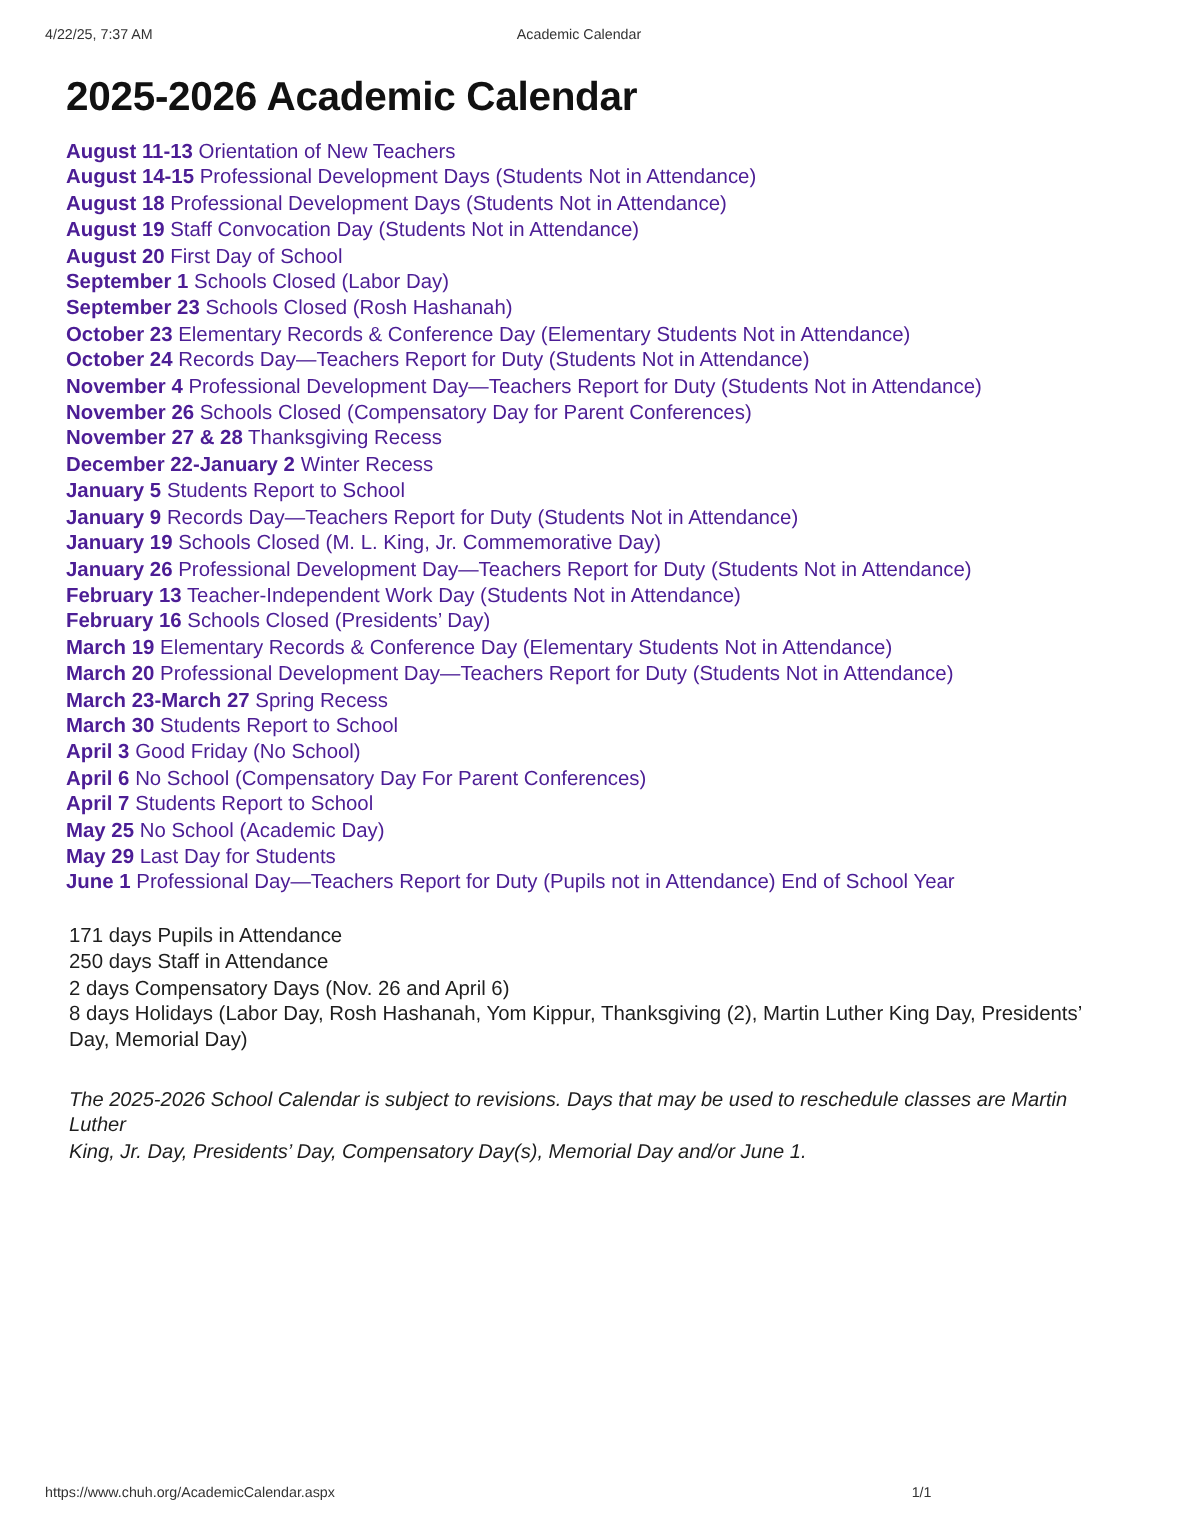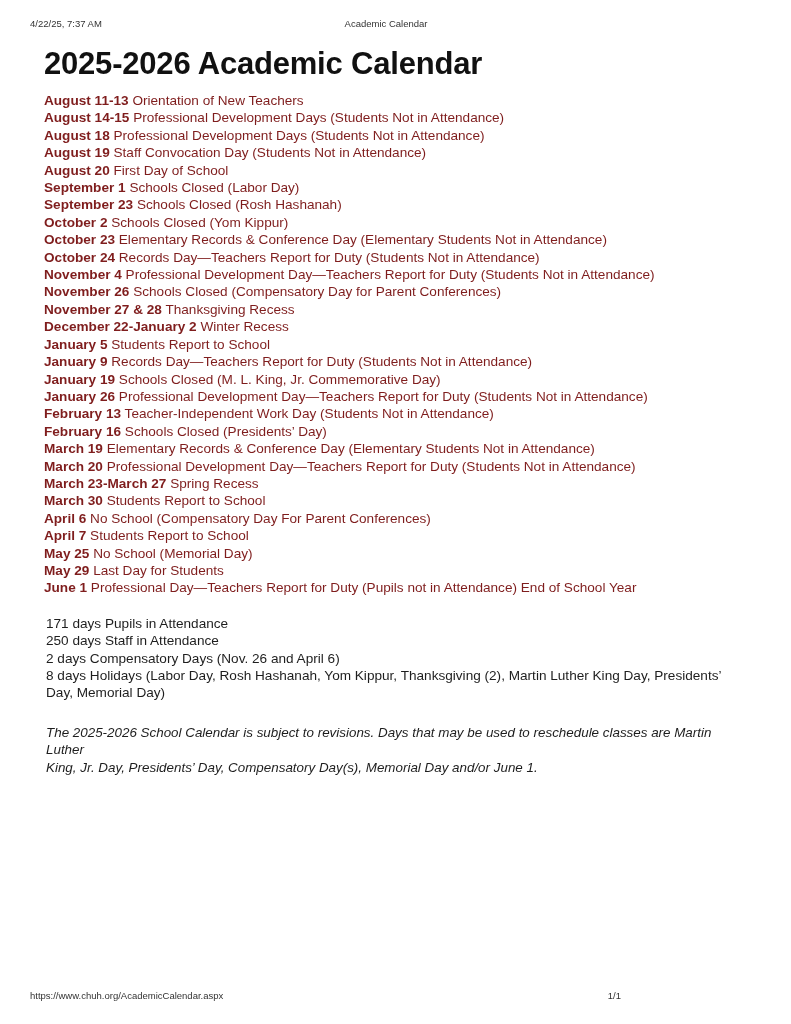--- a/index.html
+++ b/index.html
@@ -46,37 +46,37 @@
   .page {
     position: absolute;
     top: 48px;
     left: 0;
     width: 791px;
   }
 
   .doc-title {
     margin: 0;
     padding: 0 0 0 44px;
-    font-size: 31px;
+    font-size: 27px;
     line-height: 32px;
     font-weight: bold;
     letter-spacing: -0.2px;
     color: #111111;
   }
 
   .entries {
     margin: 12px 0 0 0;
     padding: 0 40px 0 44px;
     list-style: none;
   }
   .entry {
     font-size: 13.6px;
     line-height: 17.4px;
     white-space: nowrap;
-    color: #7f1d1d;
+    color: #4c1d95;
   }
   .entry .date {
     font-weight: bold;
   }
   .entry .desc {
     font-weight: normal;
   }
 
   .summary {
     margin: 18px 0 0 0;
@@ -136,40 +136,40 @@
   <h1 class="doc-title">2025-2026 Academic Calendar</h1>
 
   <ul class="entries" id="entries">
       <li class="entry"><span class="date">August 11-13</span> <span class="desc">Orientation of New Teachers</span></li>
       <li class="entry"><span class="date">August 14-15</span> <span class="desc">Professional Development Days (Students Not in Attendance)</span></li>
       <li class="entry"><span class="date">August 18</span> <span class="desc">Professional Development Days (Students Not in Attendance)</span></li>
       <li class="entry"><span class="date">August 19</span> <span class="desc">Staff Convocation Day (Students Not in Attendance)</span></li>
       <li class="entry"><span class="date">August 20</span> <span class="desc">First Day of School</span></li>
       <li class="entry"><span class="date">September 1</span> <span class="desc">Schools Closed (Labor Day)</span></li>
       <li class="entry"><span class="date">September 23</span> <span class="desc">Schools Closed (Rosh Hashanah)</span></li>
-      <li class="entry"><span class="date">October 2</span> <span class="desc">Schools Closed (Yom Kippur)</span></li>
       <li class="entry"><span class="date">October 23</span> <span class="desc">Elementary Records &amp; Conference Day (Elementary Students Not in Attendance)</span></li>
       <li class="entry"><span class="date">October 24</span> <span class="desc">Records Day—Teachers Report for Duty (Students Not in Attendance)</span></li>
       <li class="entry"><span class="date">November 4</span> <span class="desc">Professional Development Day—Teachers Report for Duty (Students Not in Attendance)</span></li>
       <li class="entry"><span class="date">November 26</span> <span class="desc">Schools Closed (Compensatory Day for Parent Conferences)</span></li>
       <li class="entry"><span class="date">November 27 &amp; 28</span> <span class="desc">Thanksgiving Recess</span></li>
       <li class="entry"><span class="date">December 22-January 2</span> <span class="desc">Winter Recess</span></li>
       <li class="entry"><span class="date">January 5</span> <span class="desc">Students Report to School</span></li>
       <li class="entry"><span class="date">January 9</span> <span class="desc">Records Day—Teachers Report for Duty (Students Not in Attendance)</span></li>
       <li class="entry"><span class="date">January 19</span> <span class="desc">Schools Closed (M. L. King, Jr. Commemorative Day)</span></li>
       <li class="entry"><span class="date">January 26</span> <span class="desc">Professional Development Day—Teachers Report for Duty (Students Not in Attendance)</span></li>
       <li class="entry"><span class="date">February 13</span> <span class="desc">Teacher-Independent Work Day (Students Not in Attendance)</span></li>
       <li class="entry"><span class="date">February 16</span> <span class="desc">Schools Closed (Presidents’ Day)</span></li>
       <li class="entry"><span class="date">March 19</span> <span class="desc">Elementary Records &amp; Conference Day (Elementary Students Not in Attendance)</span></li>
       <li class="entry"><span class="date">March 20</span> <span class="desc">Professional Development Day—Teachers Report for Duty (Students Not in Attendance)</span></li>
       <li class="entry"><span class="date">March 23-March 27</span> <span class="desc">Spring Recess</span></li>
       <li class="entry"><span class="date">March 30</span> <span class="desc">Students Report to School</span></li>
+      <li class="entry"><span class="date">April 3</span> <span class="desc">Good Friday (No School)</span></li>
       <li class="entry"><span class="date">April 6</span> <span class="desc">No School (Compensatory Day For Parent Conferences)</span></li>
       <li class="entry"><span class="date">April 7</span> <span class="desc">Students Report to School</span></li>
-      <li class="entry"><span class="date">May 25</span> <span class="desc">No School (Memorial Day)</span></li>
+      <li class="entry"><span class="date">May 25</span> <span class="desc">No School (Academic Day)</span></li>
       <li class="entry"><span class="date">May 29</span> <span class="desc">Last Day for Students</span></li>
       <li class="entry"><span class="date">June 1</span> <span class="desc">Professional Day—Teachers Report for Duty (Pupils not in Attendance) End of School Year</span></li>
     </ul>
 
   <div class="summary" id="summary">
       <div class="summary-line">171 days Pupils in Attendance</div>
       <div class="summary-line">250 days Staff in Attendance</div>
       <div class="summary-line">2 days Compensatory Days (Nov. 26 and April 6)</div>
       <div class="summary-line">8 days Holidays (Labor Day, Rosh Hashanah, Yom Kippur, Thanksgiving (2), Martin Luther King Day, Presidents’ Day, Memorial Day)</div>
     </div>

